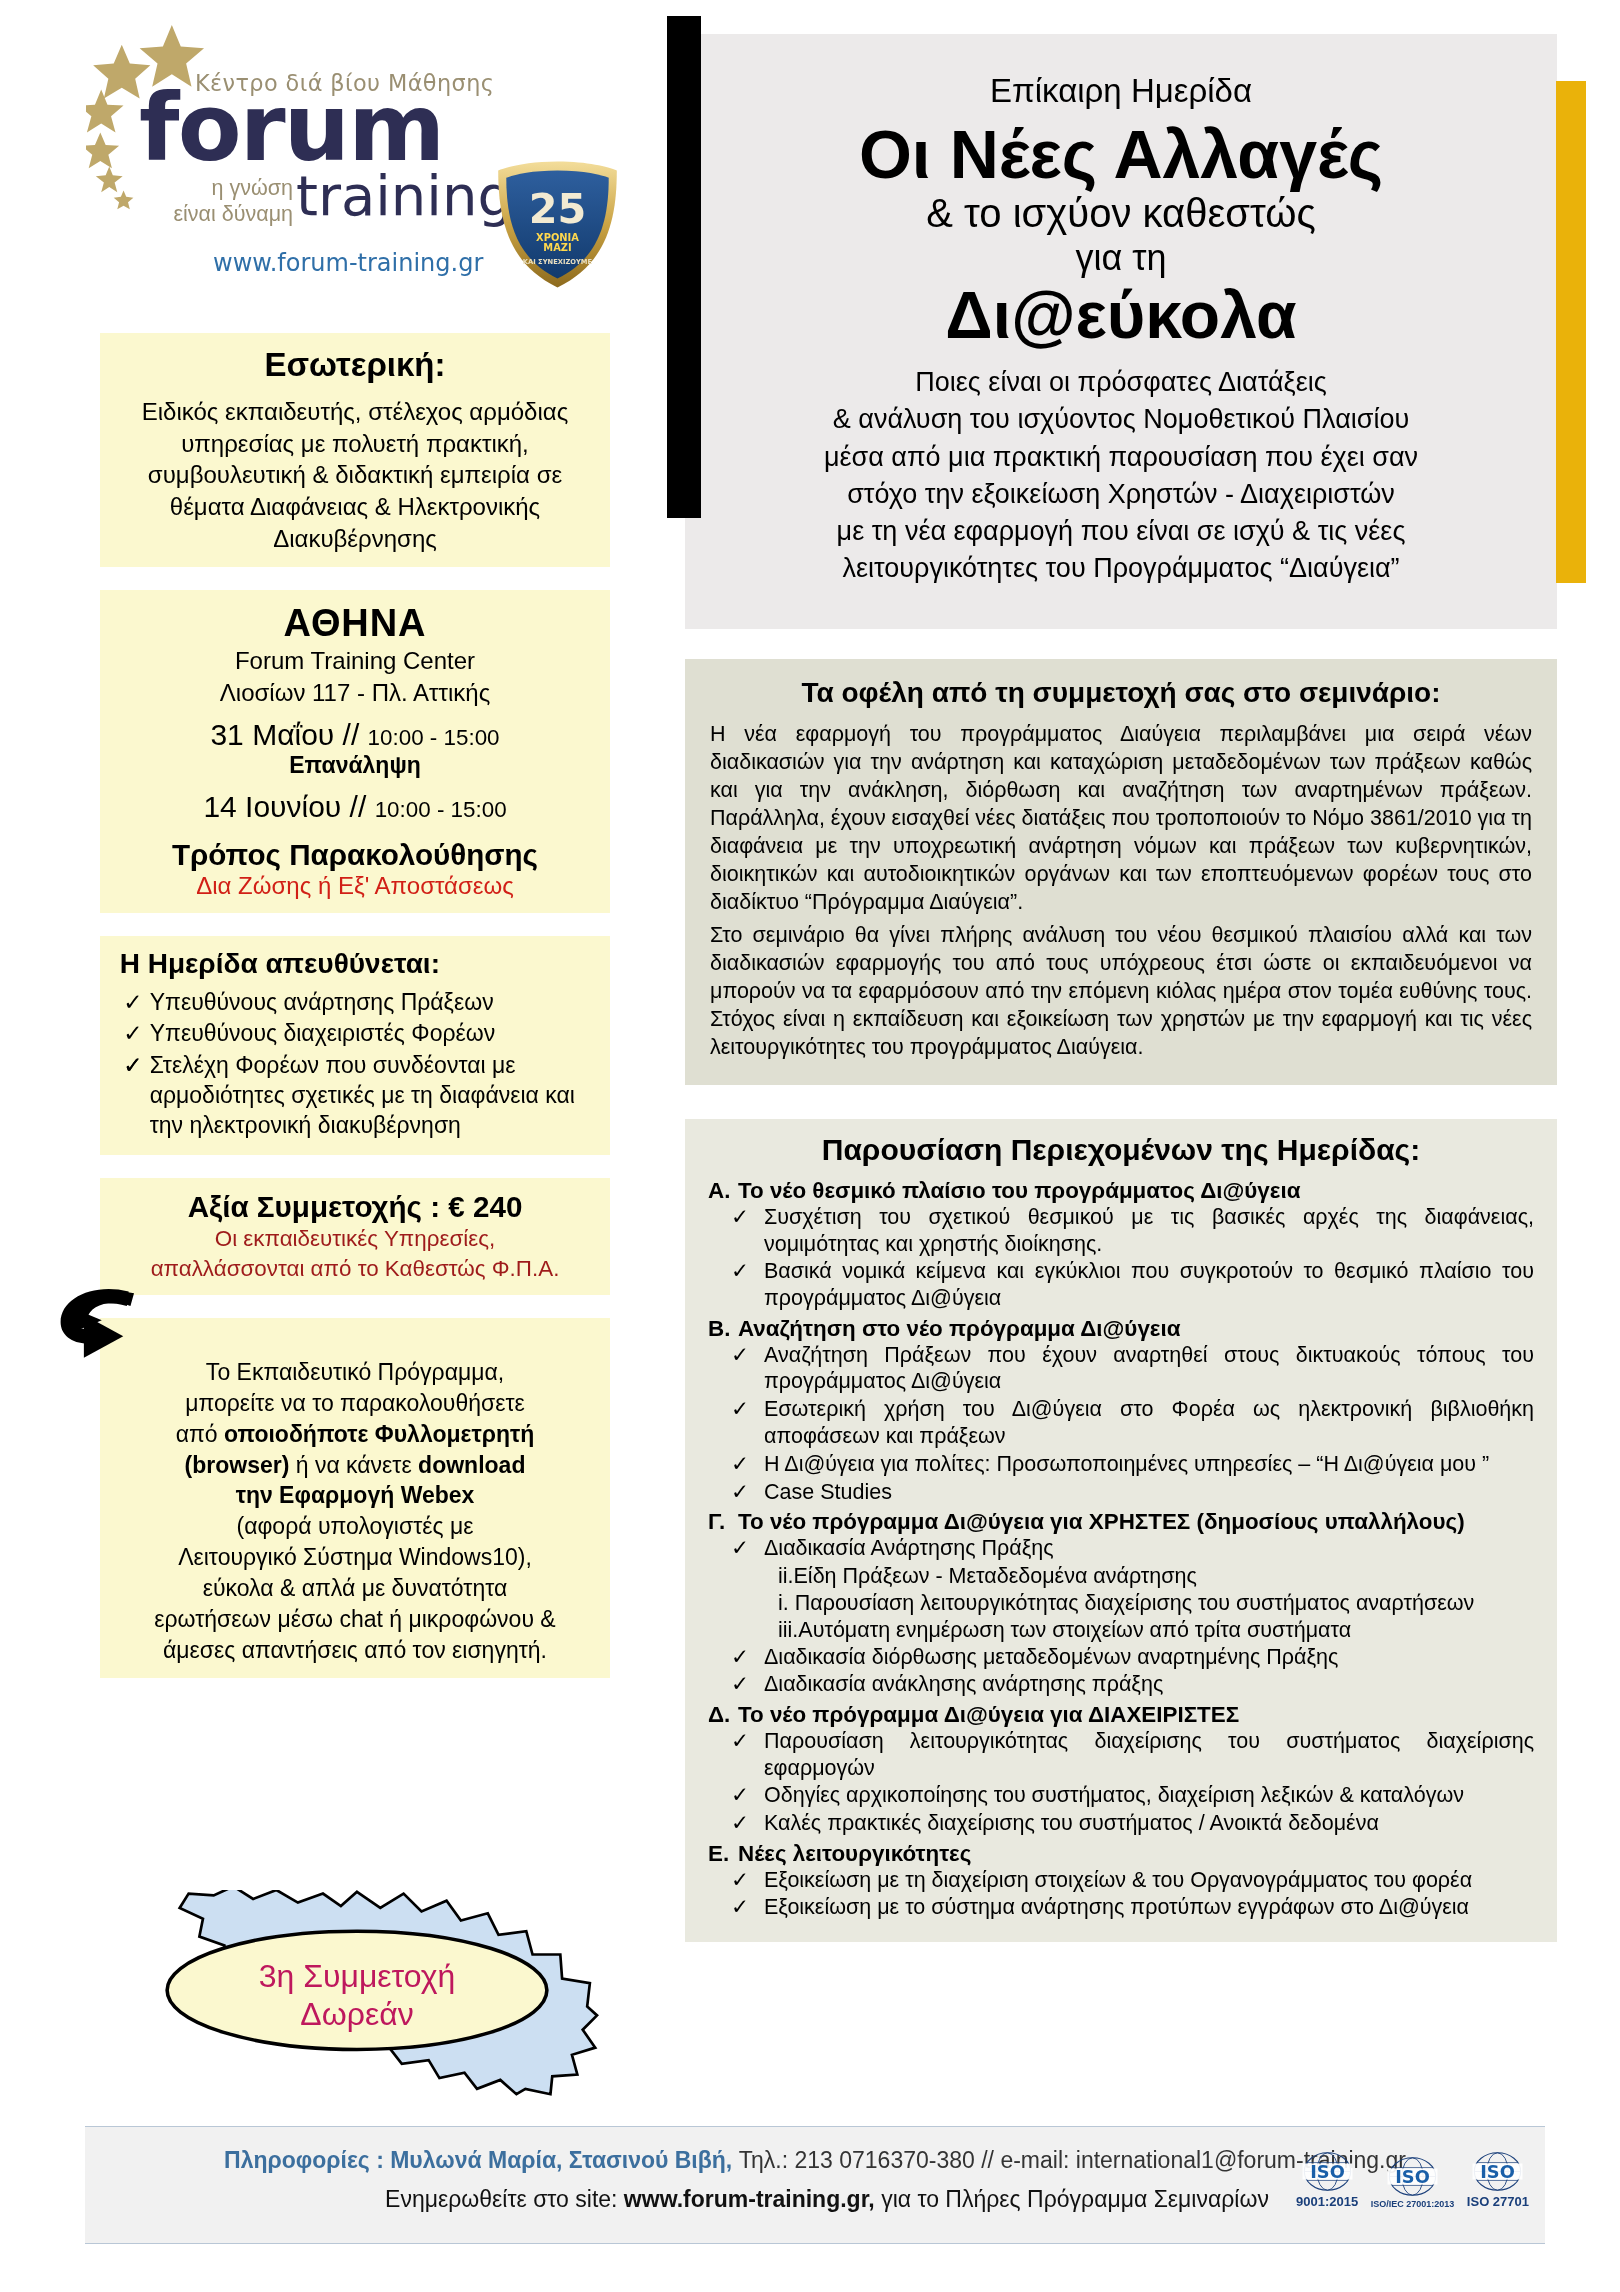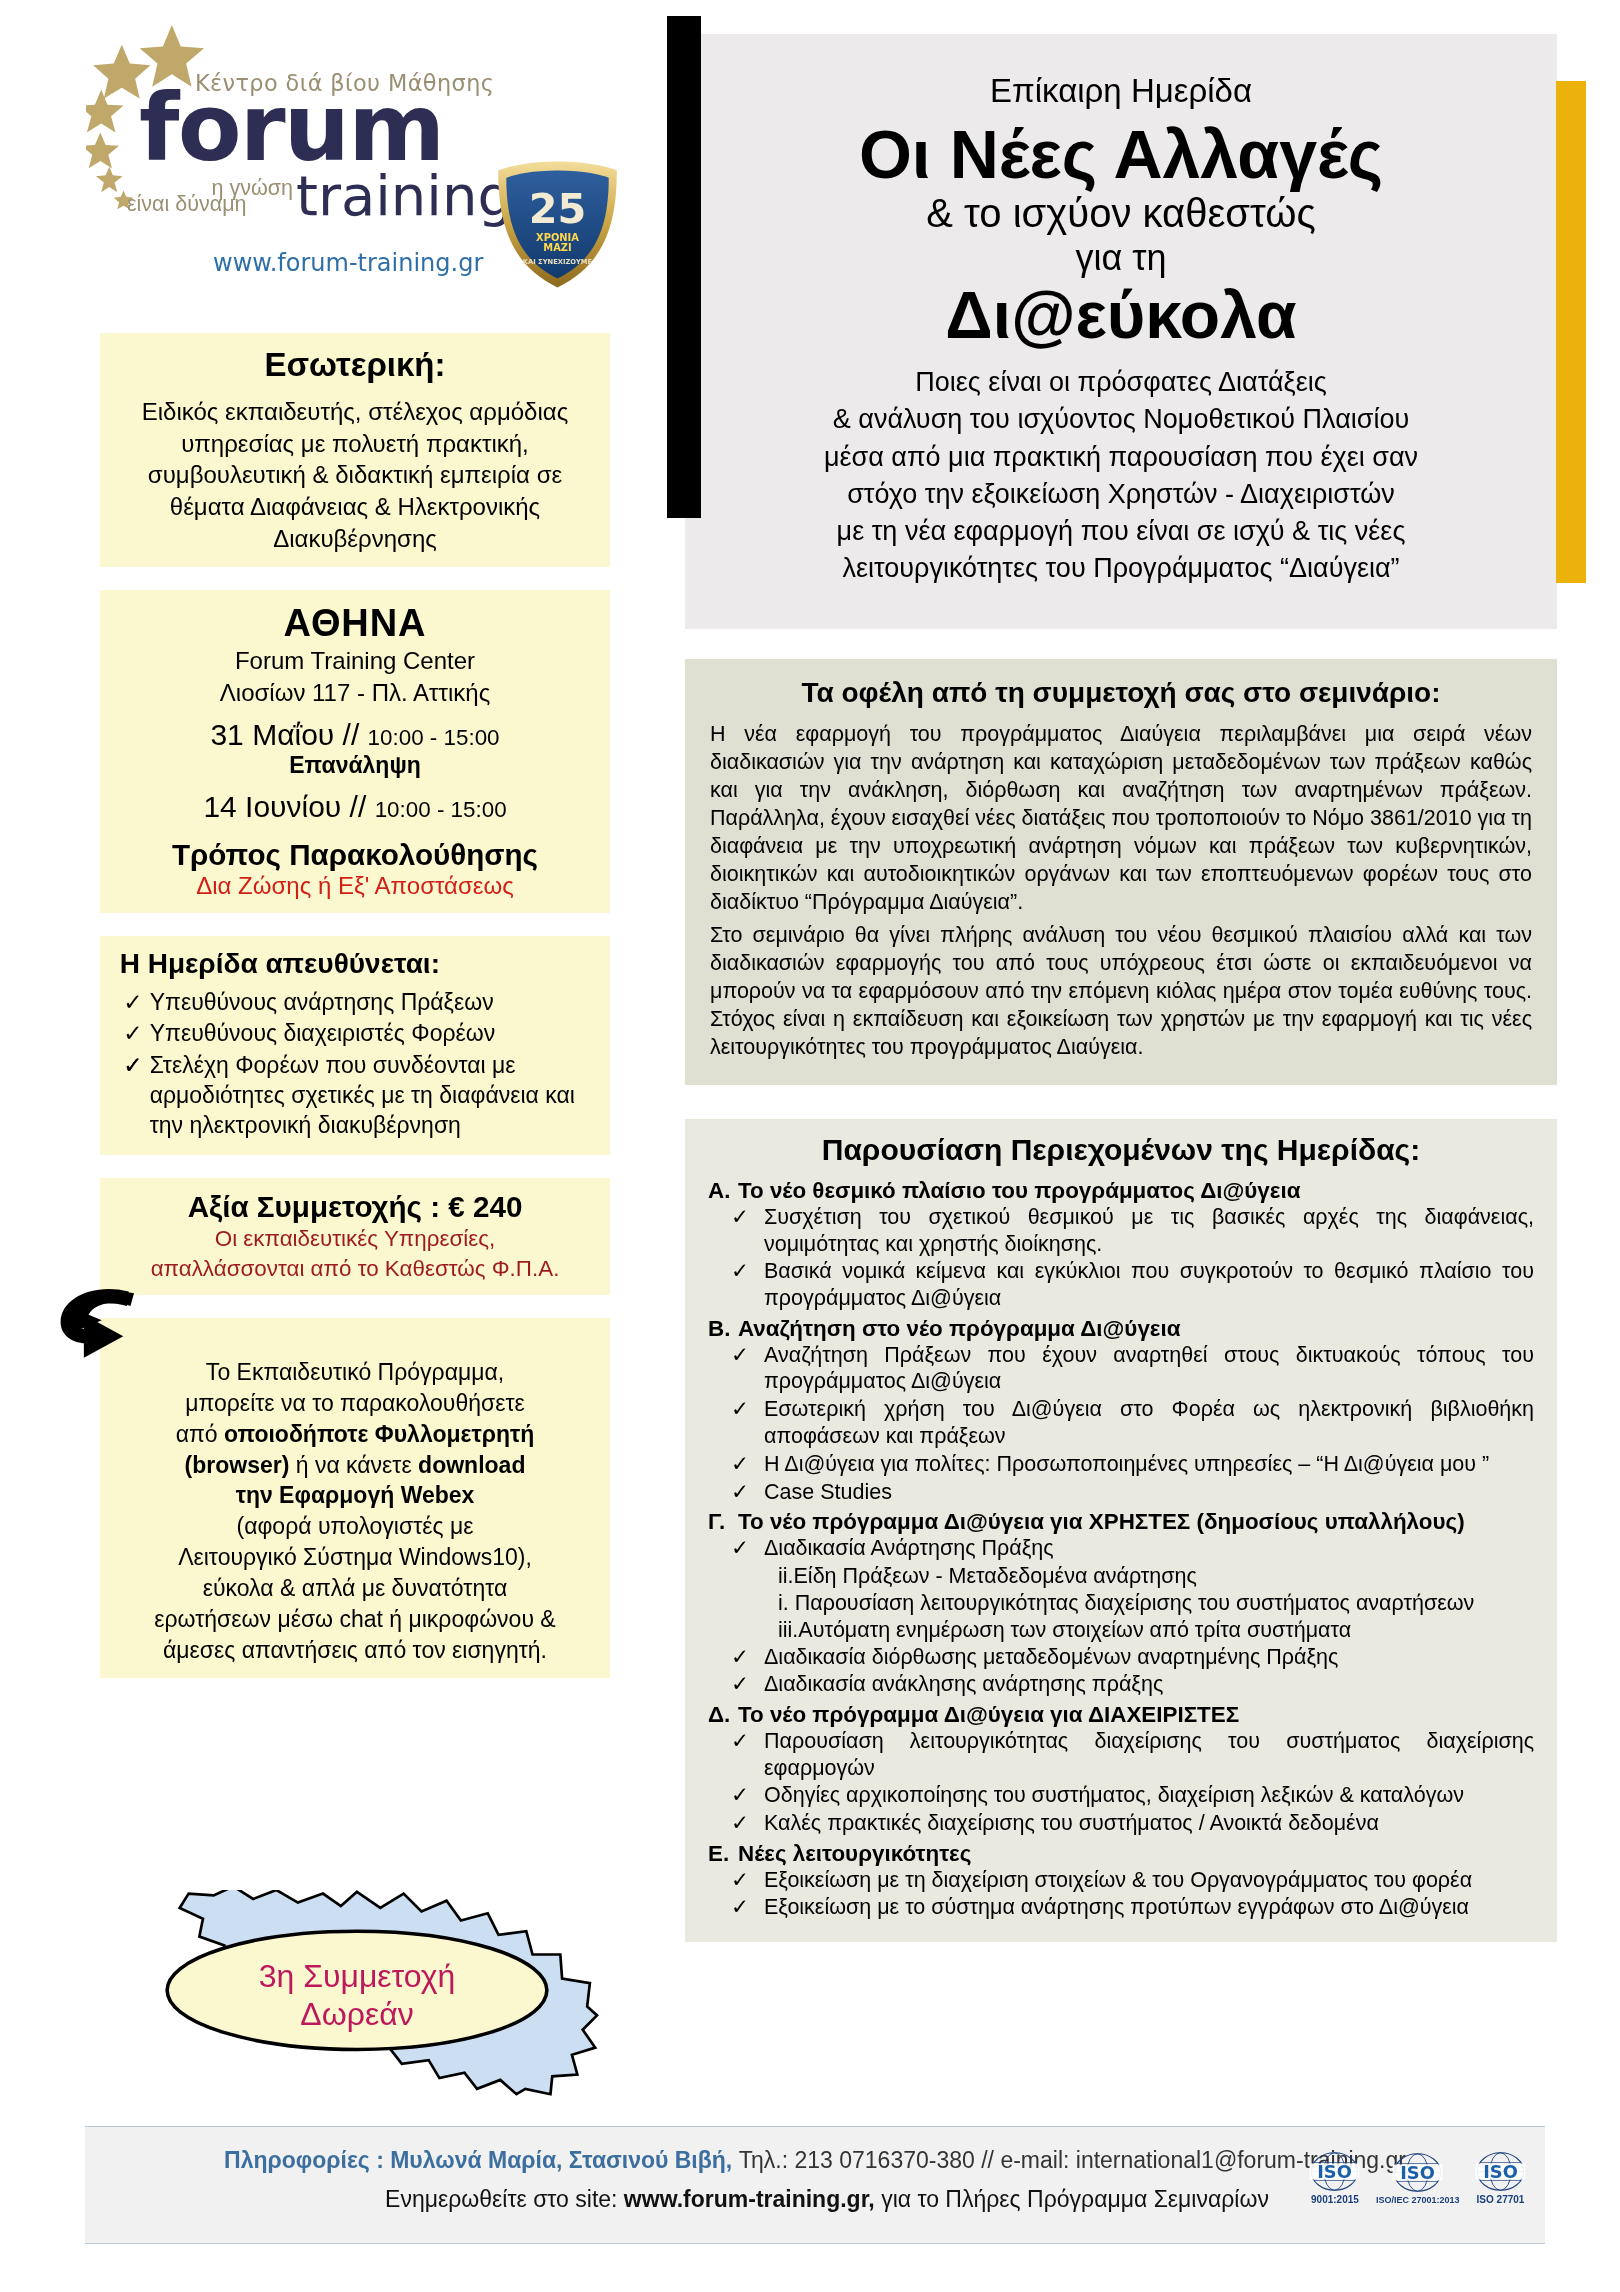--- a/index.html
+++ b/index.html
@@ -63,24 +63,24 @@
   .gnosi-l1 {
     position: absolute;
     left: 163px; top: 176px;
     font-size: 21.5px;
     color: #9a8f72;
     text-align: right;
     width: 130px;
   }
   .gnosi-l2 {
     position: absolute;
-    left: 127px; top: 192px;
+    left: 127px; top: 202px;
     font-size: 21.5px;
     color: #9a8f72;
-    text-align: left;
+    text-align: right;
     width: 166px;
   }
   .site-url {
     position: absolute;
     left: 213px; top: 249px;
     font-size: 24px;
     color: #2f6fa8;
     font-family: "DejaVu Sans", sans-serif;
   }
   .badge25 { position: absolute; left: 491px; top: 158px; }
@@ -187,21 +187,21 @@
     text-align: center; font-size: 23px; font-weight: 700; color: #3c6f9e;
   }
   .f-line1 .plain { font-weight: 400; color: #333; }
   .f-line2 {
     position: absolute; left: 12px; top: 59px; width: 1460px;
     text-align: center; font-size: 23px; color: #111;
   }
   .f-line2 b { font-weight: 700; }
   .iso-wrap { position: absolute; right: 16px; top: 23px; display: flex; gap: 12.5px; align-items: flex-end; }
   .iso-item { text-align: center; }
-  .iso-cap { font-size: 10px; font-weight: 700; color: #1a3f7a; margin-top: -1.8px; }
+  .iso-cap { font-size: 13px; font-weight: 700; color: #1a3f7a; margin-top: -1.8px; }
   .iso-cap.small { font-size: 9px; }
 </style>
 </head>
 <body>
 
 <div class="page">
 
   <div class="left-col">
 
     <div class="logo-block">

